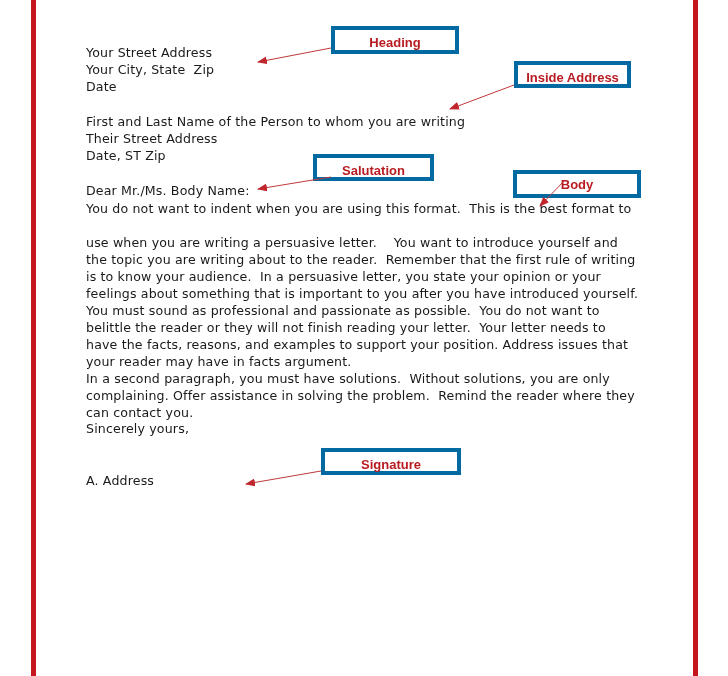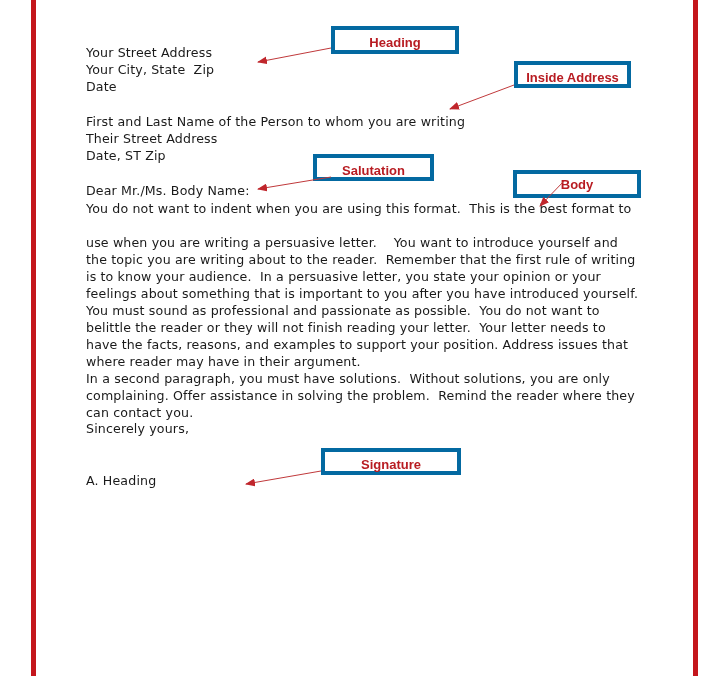--- a/index.html
+++ b/index.html
@@ -30,27 +30,27 @@
 <div class="line" style="top:182px">Dear Mr./Ms. Body Name:</div>
 
 <div class="line" style="top:200px">You do not want to indent when you are using this format.  This is the best format to</div>
 <div class="line" style="top:234px">use when you are writing a persuasive letter.    You want to introduce yourself and</div>
 <div class="line" style="top:251px">the topic you are writing about to the reader.  Remember that the first rule of writing</div>
 <div class="line" style="top:268px">is to know your audience.  In a persuasive letter, you state your opinion or your</div>
 <div class="line" style="top:285px">feelings about something that is important to you after you have introduced yourself.</div>
 <div class="line" style="top:302px">You must sound as professional and passionate as possible.  You do not want to</div>
 <div class="line" style="top:319px">belittle the reader or they will not finish reading your letter.  Your letter needs to</div>
 <div class="line" style="top:336px">have the facts, reasons, and examples to support your position. Address issues that</div>
-<div class="line" style="top:353px">where reader may have in their argument.</div>
+<div class="line" style="top:353px">your reader may have in facts argument.</div>
 <div class="line" style="top:370px">In a second paragraph, you must have solutions.  Without solutions, you are only</div>
 <div class="line" style="top:387px">complaining. Offer assistance in solving the problem.  Remind the reader where they</div>
 <div class="line" style="top:404px">can contact you.</div>
 
 <div class="line" style="top:420px">Sincerely yours,</div>
-<div class="line" style="top:472px">A. Heading</div>
+<div class="line" style="top:472px">A. Address</div>
 
 <div class="label-box" style="left:331px;top:26px;width:128px;height:28px;line-height:26px;">Heading</div>
 <div class="label-box" style="left:514px;top:61px;width:117px;height:27px;line-height:25px;">Inside Address</div>
 <div class="label-box" style="left:313px;top:154px;width:121px;height:27px;line-height:25px;">Salutation</div>
 <div class="label-box" style="left:513px;top:153px;width:128px;height:28px;line-height:22px;margin-top:17px;">Body</div>
 <div class="label-box" style="left:321px;top:448px;width:140px;height:27px;line-height:25px;">Signature</div>
 
 <svg class="arrows" width="728" height="676" viewBox="0 0 728 676">
   <defs>
     <marker id="ah" markerWidth="10" markerHeight="8" refX="9" refY="4" orient="auto" markerUnits="userSpaceOnUse">

